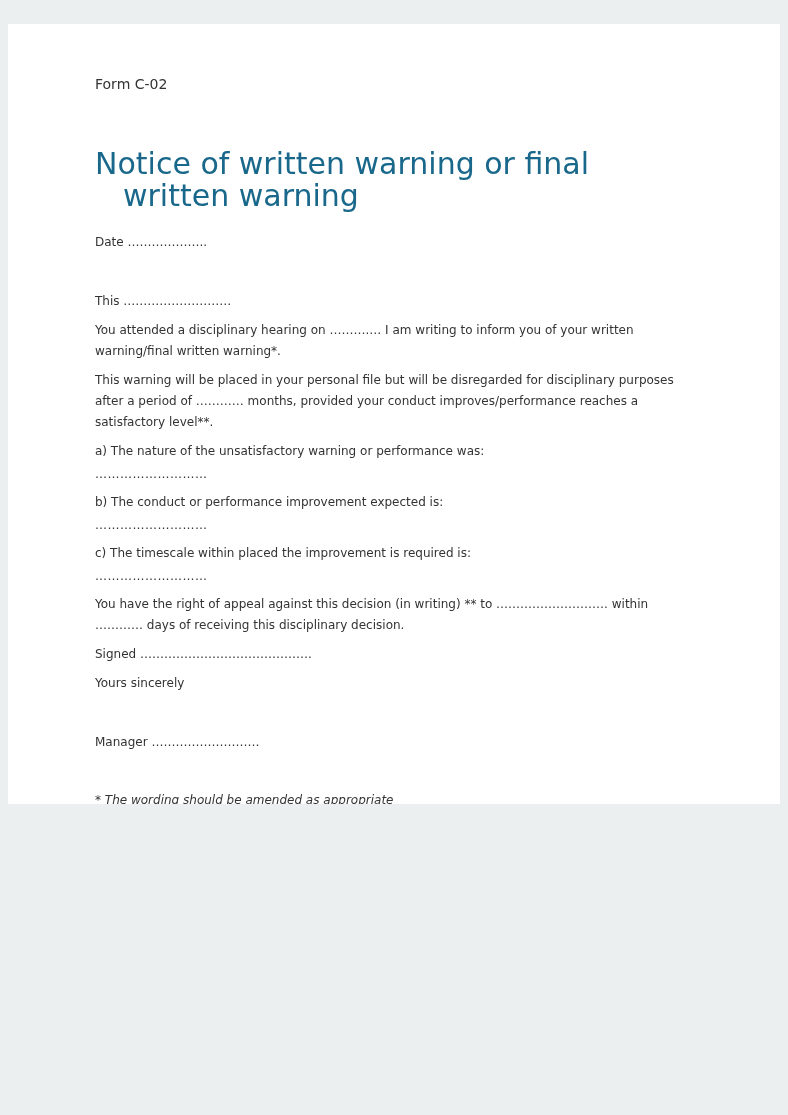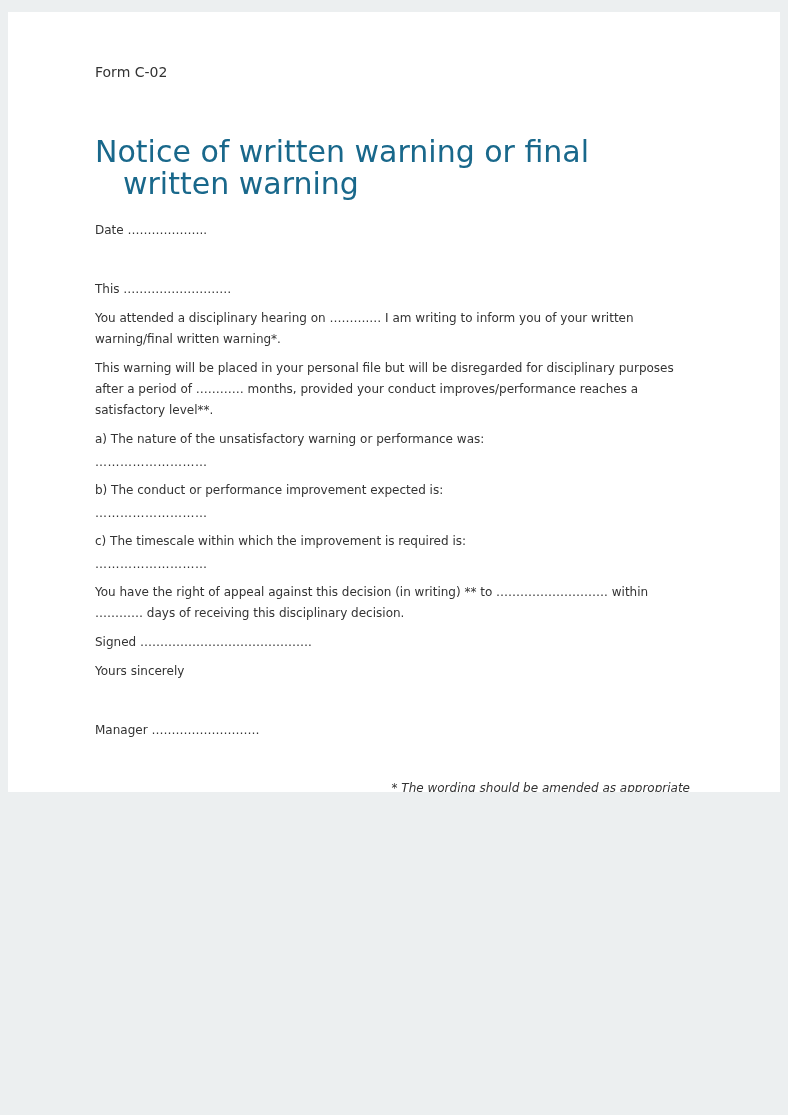--- a/index.html
+++ b/index.html
@@ -5,21 +5,21 @@
   * { margin: 0; padding: 0; box-sizing: border-box; }
   html, body {
     font-family: "DejaVu Sans", "Liberation Sans", sans-serif;
     background: #eceff0;
   }
   .canvas {
     position: relative;
     width: 788px;
     height: 788px;
     background: #eceff0;
-    margin: 4px auto;
+    margin: 16px auto;
     overflow: hidden;
   }
   .page {
     position: absolute;
     left: 8px;
     top: 8px;
     width: 772px;
     height: 1099px;
     background: #ffffff;
     padding: 52px 90px 40px 87px;
@@ -51,21 +51,20 @@
   .para           { margin-bottom: 8px; }
   .item           { margin-bottom: 2px; }
   .dots           { margin-bottom: 7px; letter-spacing: 0.5px; }
   .block-d        { margin-bottom: 8px; }
   .closing        { margin-bottom: 38px; }
   .signed-line    { margin-bottom: 8px; }
   .manager-line   { margin-bottom: 37px; }
   .note {
     font-style: italic;
     margin-bottom: 8px;
-    text-align: right;
   }
 </style>
 </head>
 <body>
 
 <div class="canvas">
   <div class="page">
 
     <div class="form-number">Form C-02</div>
 
@@ -78,21 +77,21 @@
     <p class="para">You attended a disciplinary hearing on ……….… I am writing to inform you of your written warning/final written warning*.</p>
 
     <p class="para">This warning will be placed in your personal file but will be disregarded for disciplinary purposes after a period of ………… months, provided your conduct improves/performance reaches  a satisfactory level**.</p>
 
     <p class="item">a) The nature of the unsatisfactory warning or performance was:</p>
     <p class="dots">………………………</p>
 
     <p class="item">b) The conduct or performance improvement expected is:</p>
     <p class="dots">………………………</p>
 
-    <p class="item">c) The timescale within which the improvement is required is:</p>
+    <p class="item">c) The timescale within placed the improvement is required is:</p>
     <p class="dots">………………………</p>
 
 
     <p class="para">You have the right of appeal against this decision (in writing) ** to ………………………. within ………… days of receiving this disciplinary decision.</p>
 
     <p class="line signed-line">Signed …………………………………….</p>
 
     <p class="line closing">Yours sincerely</p>
 
     <p class="line manager-line">Manager ………………………</p>

